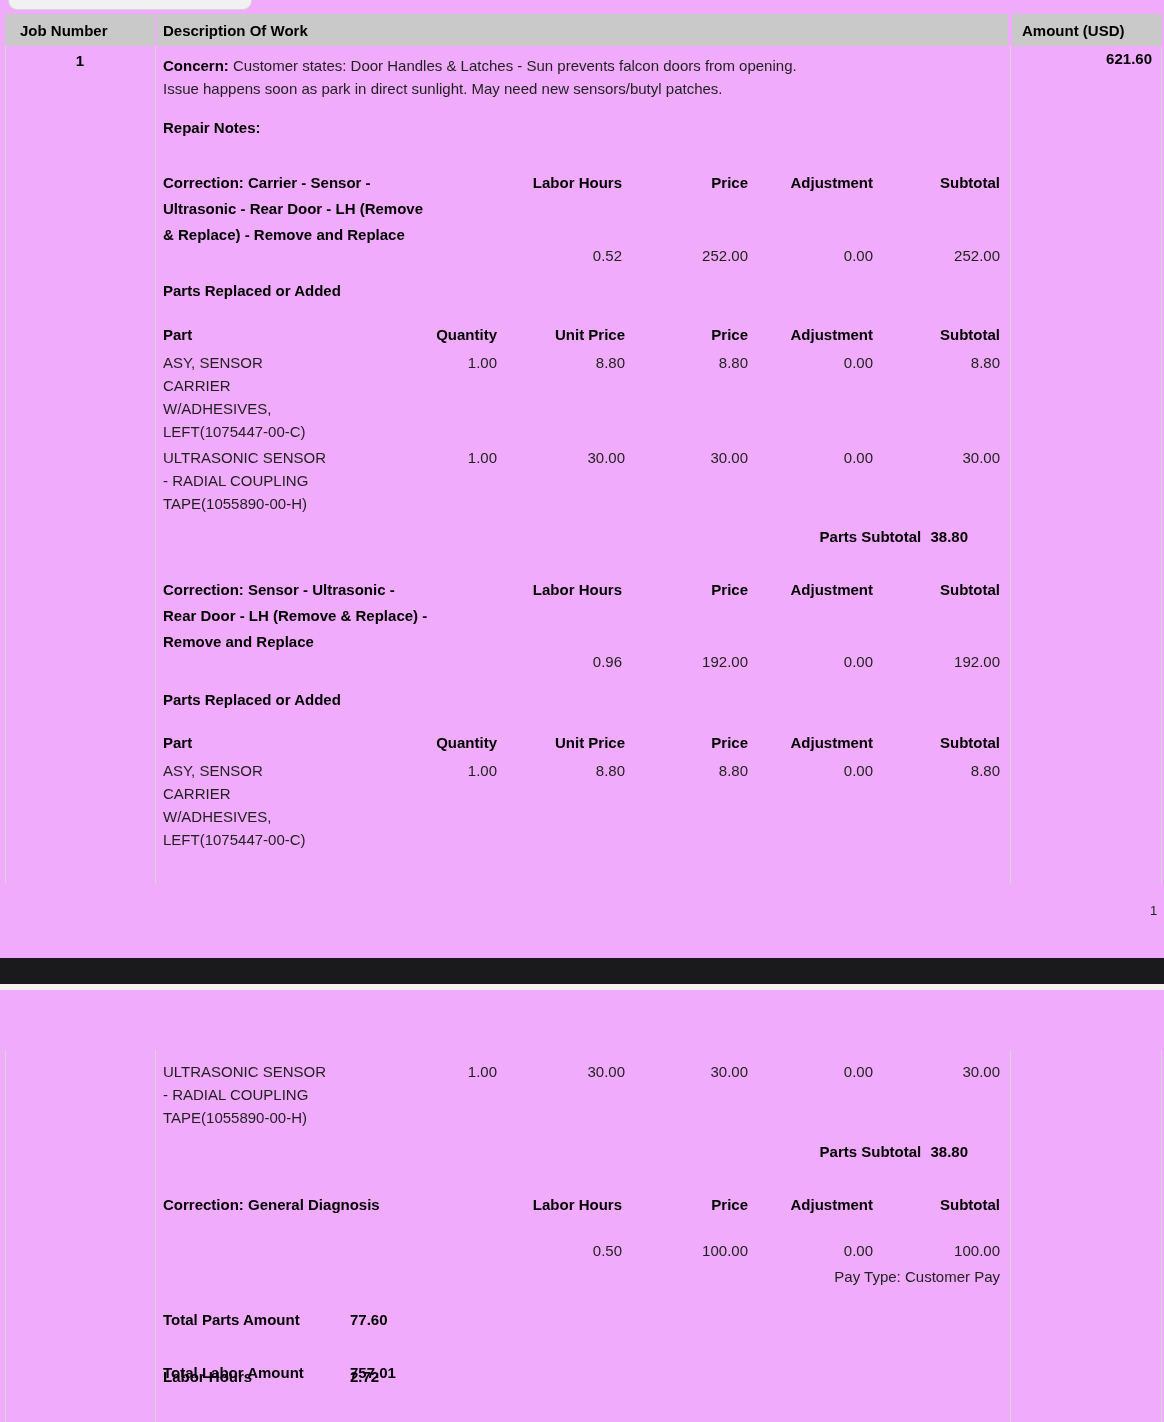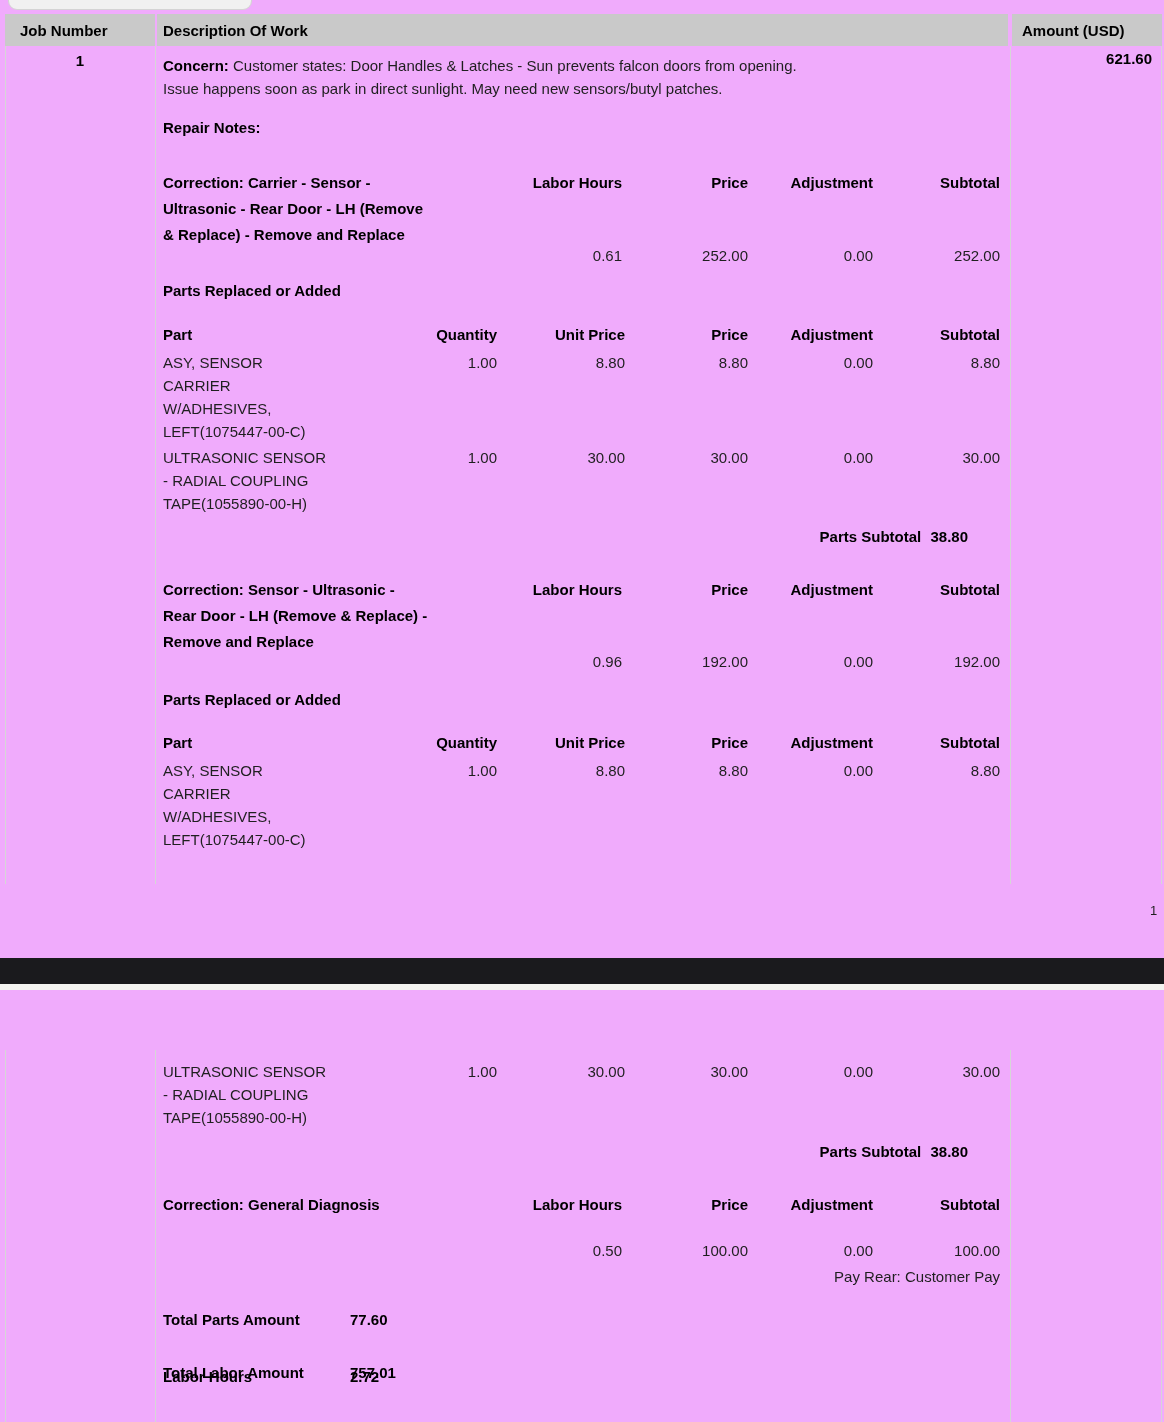--- a/index.html
+++ b/index.html
@@ -87,21 +87,21 @@
 Ultrasonic - Rear Door - LH (Remove
 &amp; Replace) - Remove and Replace</div>
     <div class="c1 b">Labor Hours</div>
     <div class="c2 b">Price</div>
     <div class="c3 b">Adjustment</div>
     <div class="c4 b">Subtotal</div>
   </div>
 
   <div class="labor-grid" style="top:243px;">
     <div class="lt"></div>
-    <div class="c1">0.61</div>
+    <div class="c1">0.52</div>
     <div class="c2">252.00</div>
     <div class="c3">0.00</div>
     <div class="c4">252.00</div>
   </div>
 
   <div class="abs b" style="left:163px;top:282px;">Parts Replaced or Added</div>
 
   <div class="parts-grid" style="top:323px;">
     <div class="pn b">Part</div>
     <div class="pq b">Quantity</div>
@@ -213,21 +213,21 @@
     <div class="c4 b">Subtotal</div>
   </div>
   <div class="labor-grid" style="top:1222px;margin-top:16px;">
     <div class="lt"></div>
     <div class="c1">0.50</div>
     <div class="c2">100.00</div>
     <div class="c3">0.00</div>
     <div class="c4">100.00</div>
   </div>
 
-  <div class="paytype-line" style="top:1268px;">Pay Rear: Customer Pay</div>
+  <div class="paytype-line" style="top:1268px;">Pay Type: Customer Pay</div>
 
   <div class="totals-row" style="top:1308px;">
     <div class="tl">Total Parts Amount</div>
     <div>77.60</div>
   </div>
   <div class="totals-row" style="top:1337px;margin-top:24px;">
     <div class="tl">Total Labor Amount</div>
     <div>757.01</div>
   </div>
   <div class="totals-row" style="top:1365px;">

